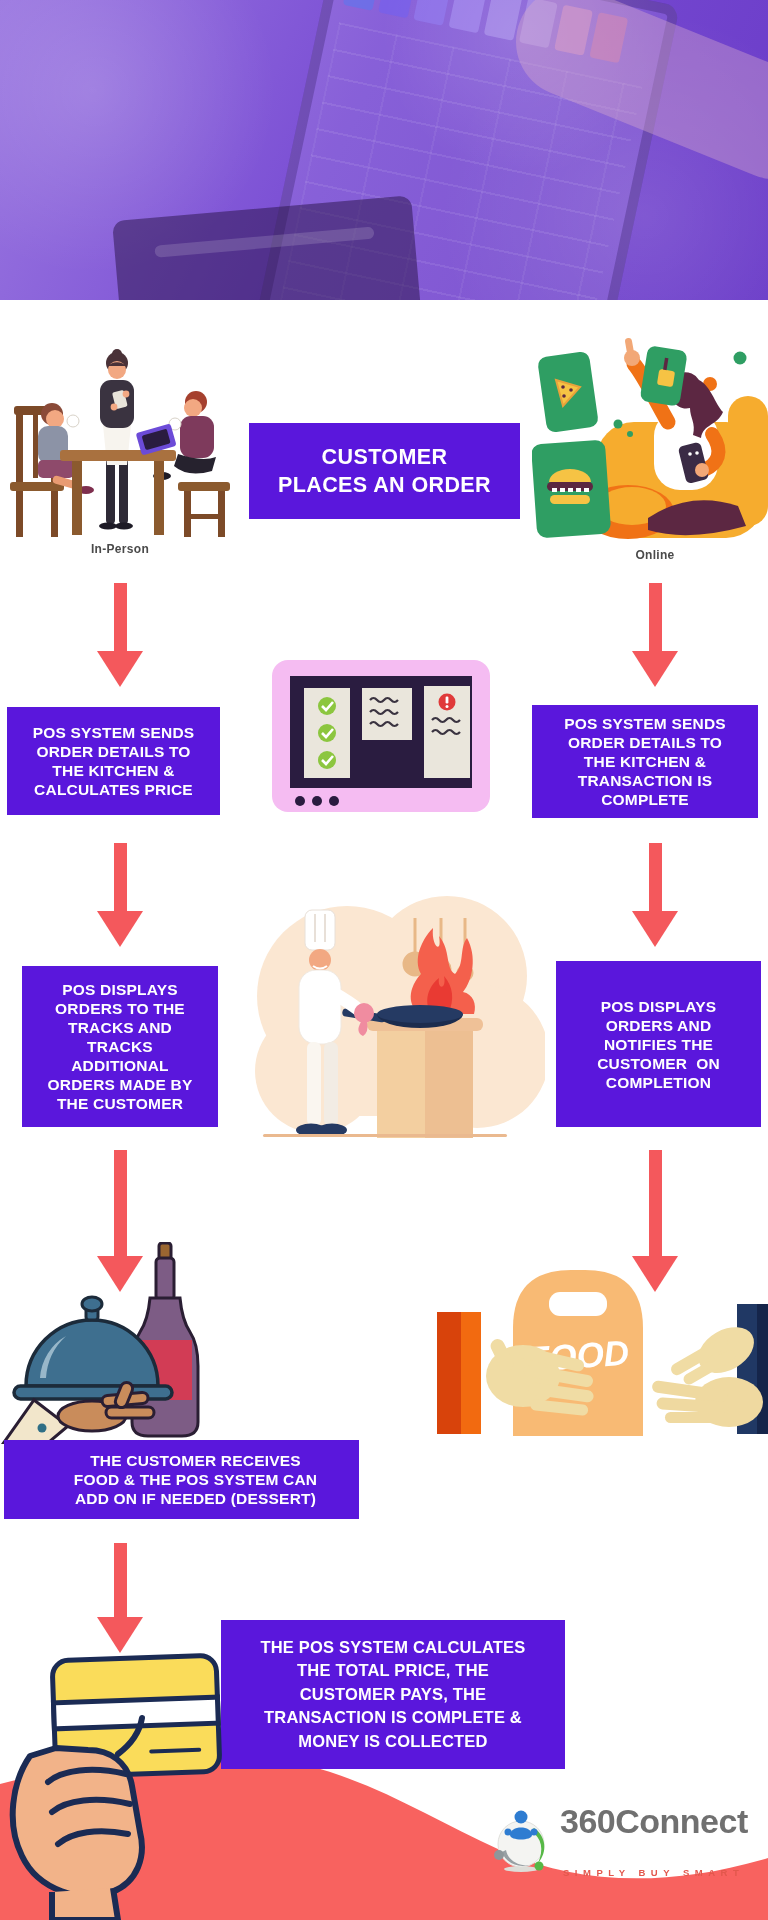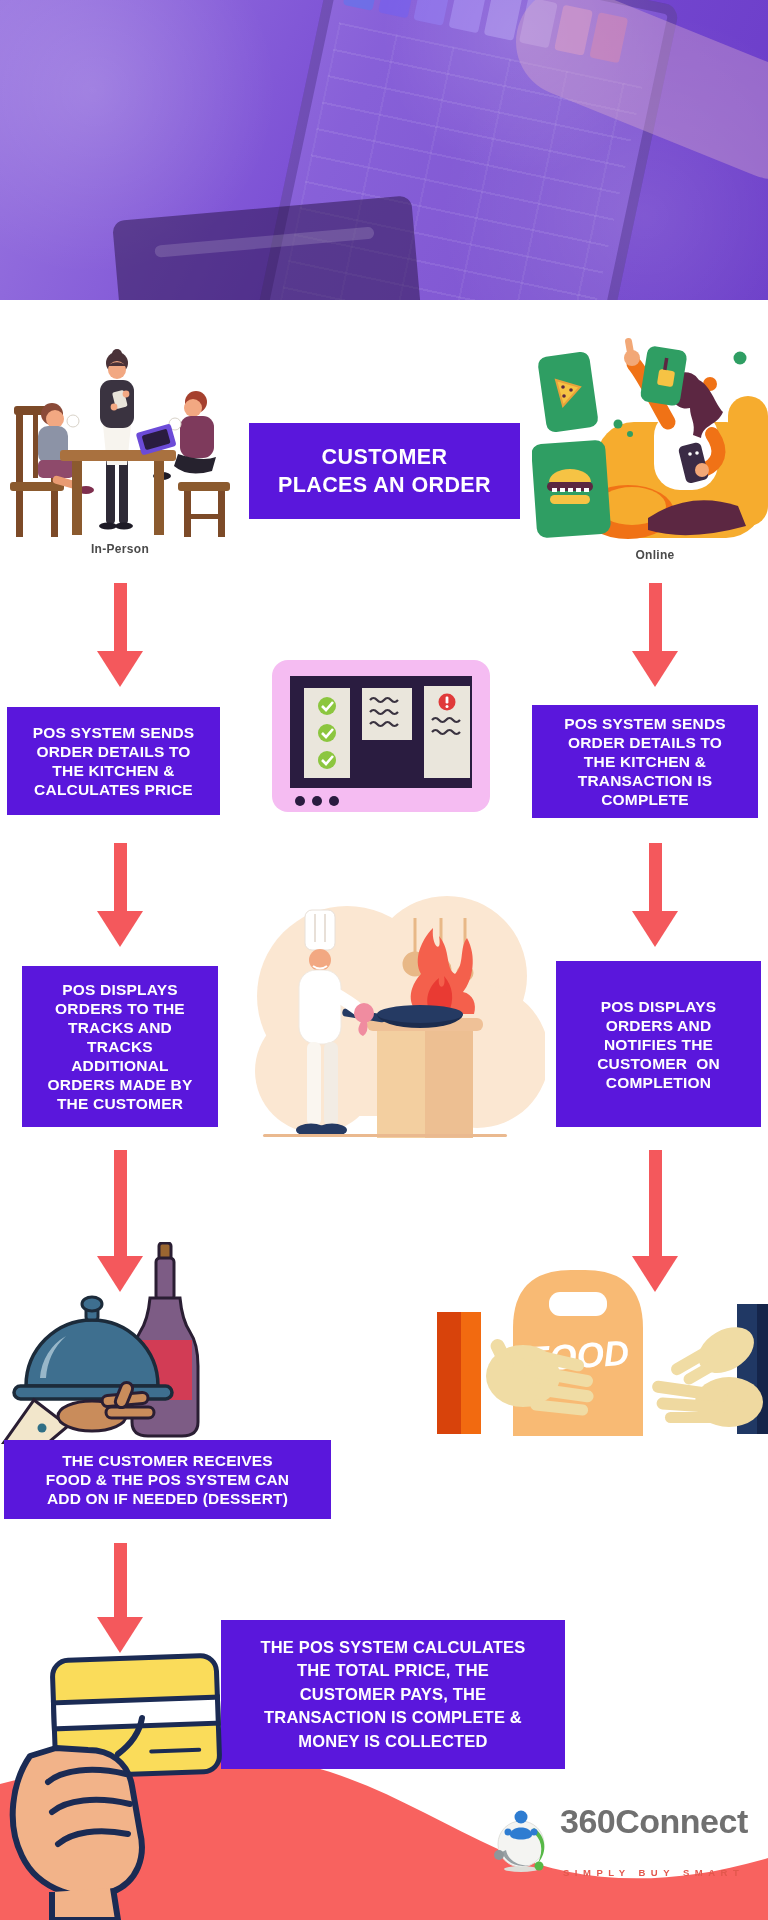--- a/index.html
+++ b/index.html
@@ -36,21 +36,21 @@
   .pbox{position:absolute;background:#5A17DC;color:#fff;display:flex;flex-direction:column;
     justify-content:center;text-align:center;font-weight:bold;font-size:15.5px;line-height:19px;
     letter-spacing:.2px;}
   .pbox span{display:block;white-space:pre-wrap;}
   #box-order{left:249px;top:423px;width:271px;height:96px;}
   #box-order span{font-size:21.5px;line-height:28px;letter-spacing:.4px;}
   #box-l2{left:7px;top:707px;width:213px;height:108px;}
   #box-r2{left:532px;top:705px;width:226px;height:113px;}
   #box-l3{left:22px;top:966px;width:196px;height:161px;}
   #box-r3{left:556px;top:961px;width:205px;height:166px;}
-  #box-l4{left:4px;top:1440px;width:327px;height:79px;z-index:2;}
+  #box-l4{left:4px;top:1440px;width:327px;height:79px;z-index:2;padding-left:28px;}
   #box-r4{left:445px;top:1436px;width:306px;height:83px;}
   #box-final{left:221px;top:1620px;width:344px;height:149px;z-index:2;}
   #box-final span{font-size:16.5px;line-height:23.5px;}
 
   
   .chan-label{position:absolute;width:200px;text-align:center;color:#4A4A4A;
     font-weight:bold;font-size:12px;letter-spacing:.3px;}
   #lbl-inperson{left:20px;top:542px;}
   #lbl-online{left:555px;top:520px;margin-top:28px;}
 

